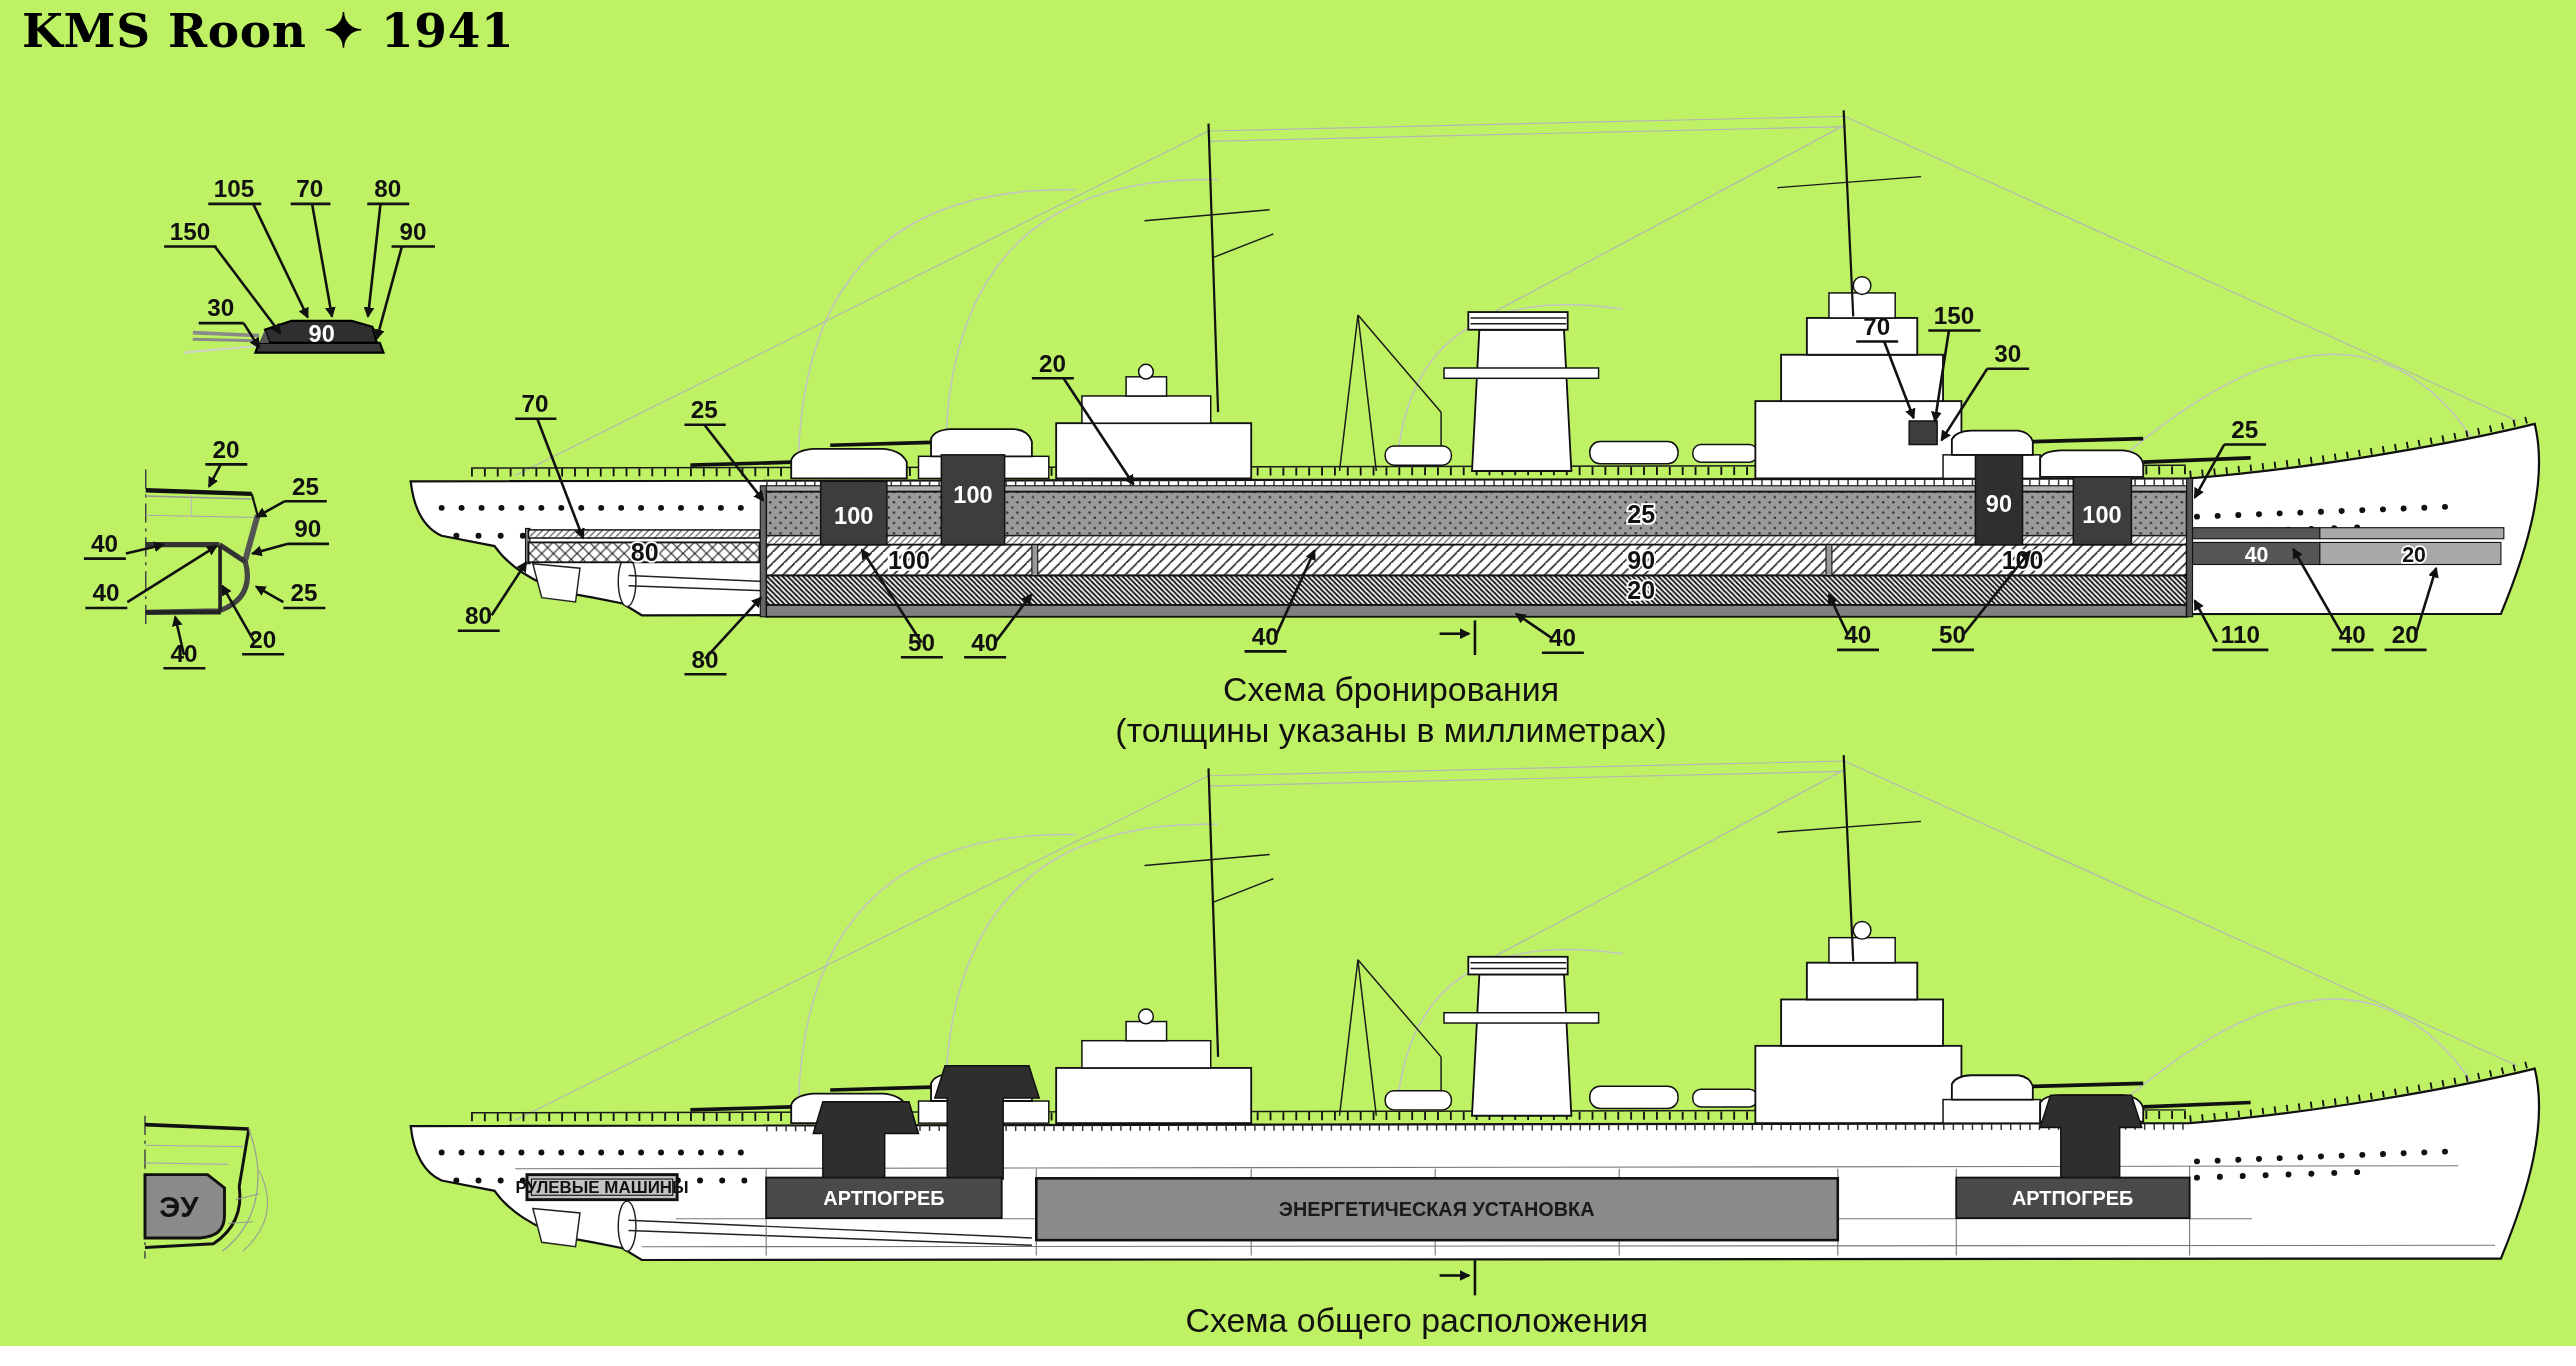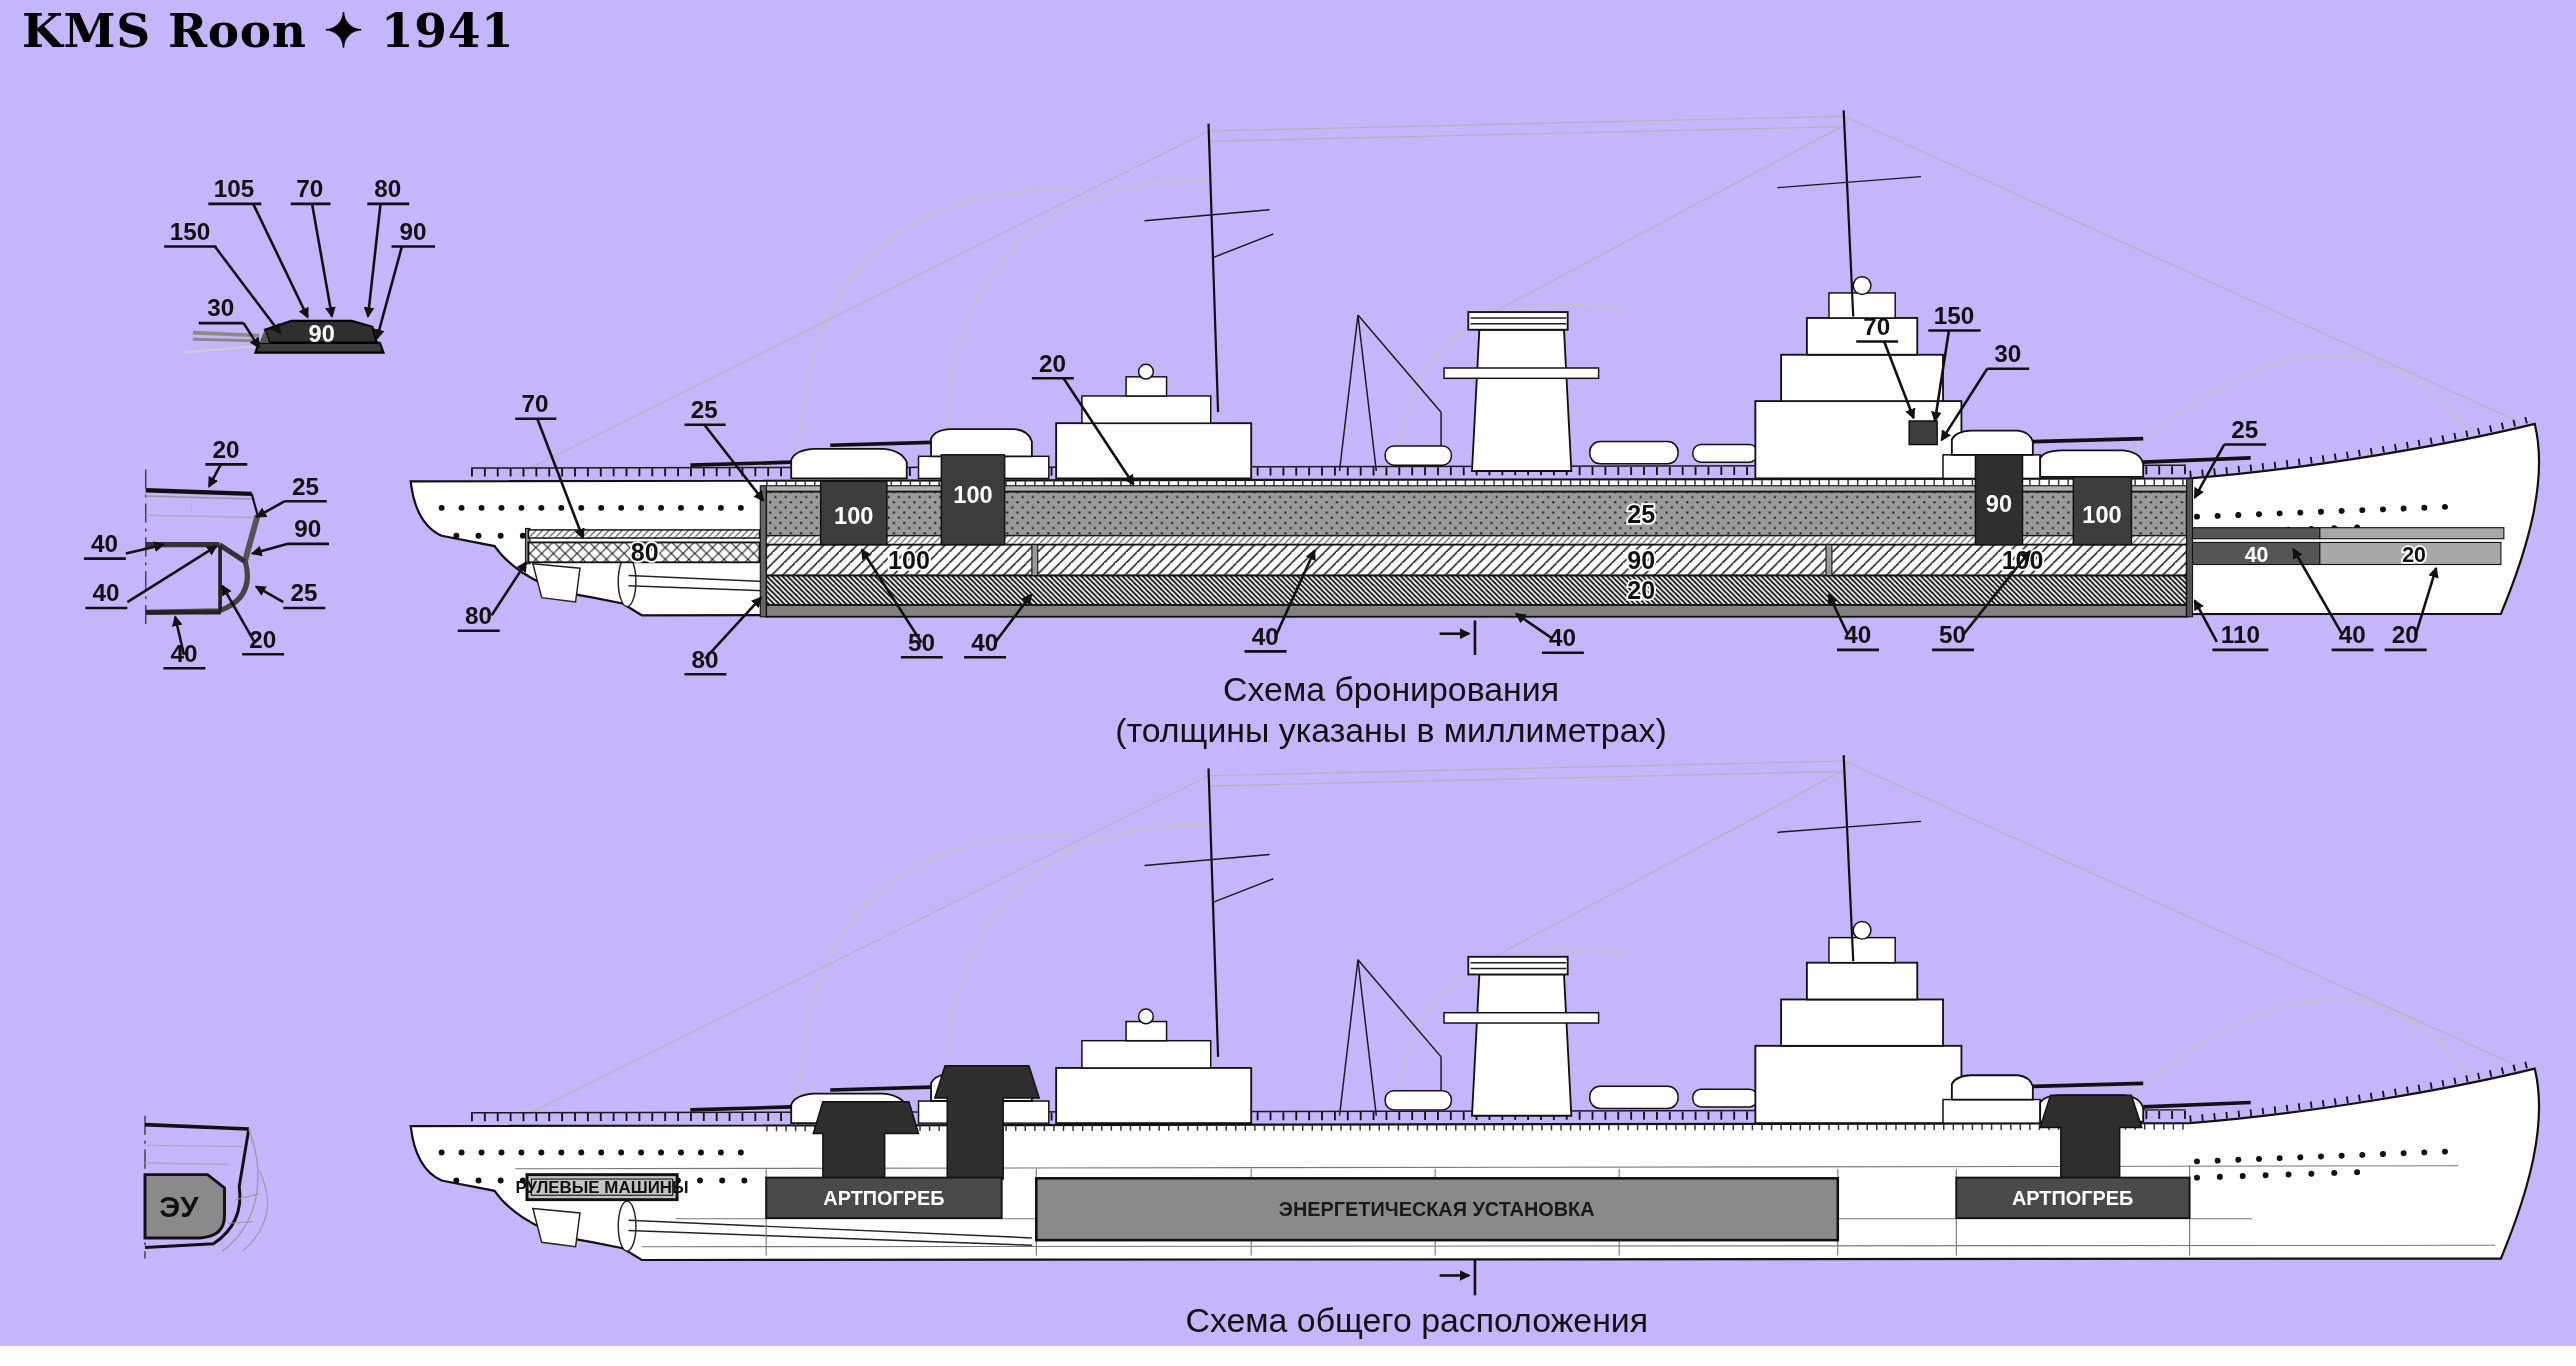--- a/index.html
+++ b/index.html
@@ -1,16 +1,16 @@
 <!DOCTYPE html>
 <html style="font-size:11.8px"><head>
 <meta charset="utf-8">
 <style>
   html,body{margin:0;padding:0;background:#fff;}
-  .stage{position:relative;width:2576px;height:1346px;background:#c4b5fd;overflow:hidden;
+  .stage{position:relative;width:2576px;height:1346px;background:#bef264;overflow:hidden;
          font-family:"Liberation Sans",sans-serif;}
   .stage svg{position:absolute;left:0;top:0;}
   #title{position:absolute;left:22px;top:2.9px;font-family:"DejaVu Serif","Liberation Serif",serif;
          font-weight:bold;font-size:47px;letter-spacing:0.7px;color:#000;}
   text{font-family:"Liberation Sans",sans-serif;}
   .lbl{font-size:33px;font-weight:bold;fill:#111;text-anchor:middle;}
   .band{font-size:34px;font-weight:bold;fill:#111;text-anchor:middle;paint-order:stroke;stroke:#ffffff;stroke-width:5px;}
   .bandw{font-size:32px;font-weight:bold;fill:#fff;text-anchor:middle;}
   .cap{font-size:46px;fill:#111;text-anchor:middle;}
   .boxlbl{font-size:27px;font-weight:bold;text-anchor:middle;}

